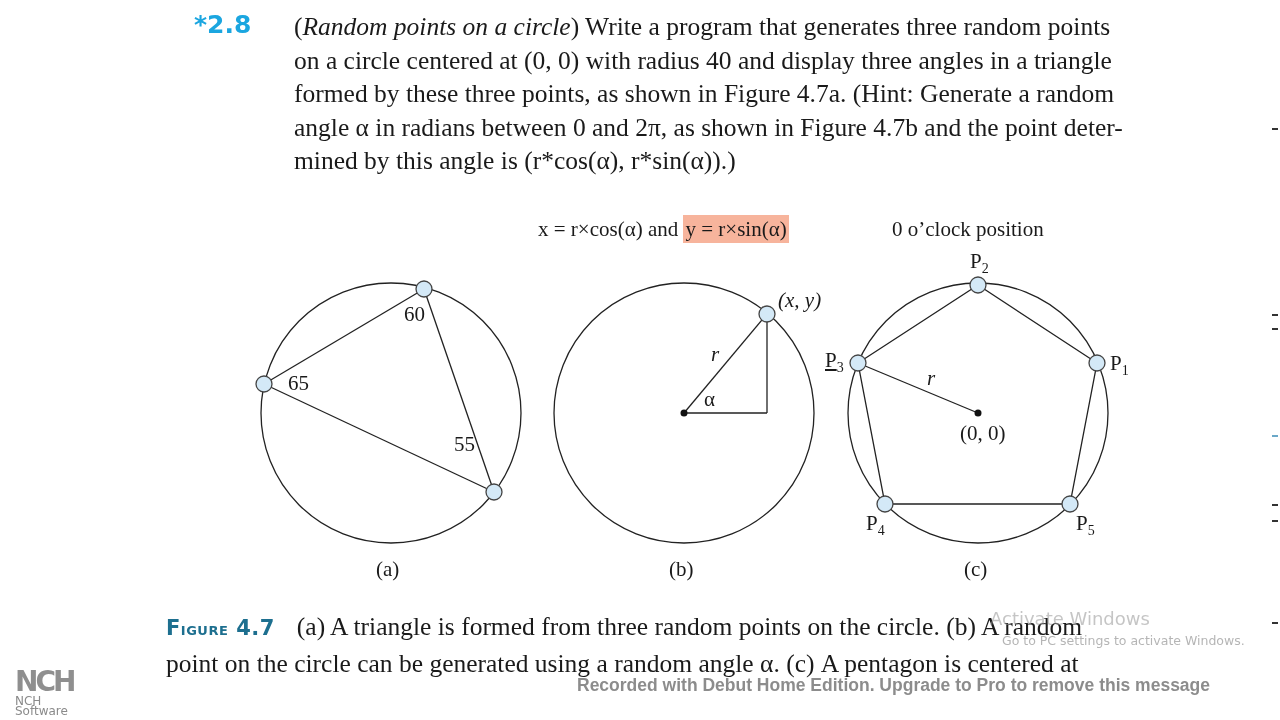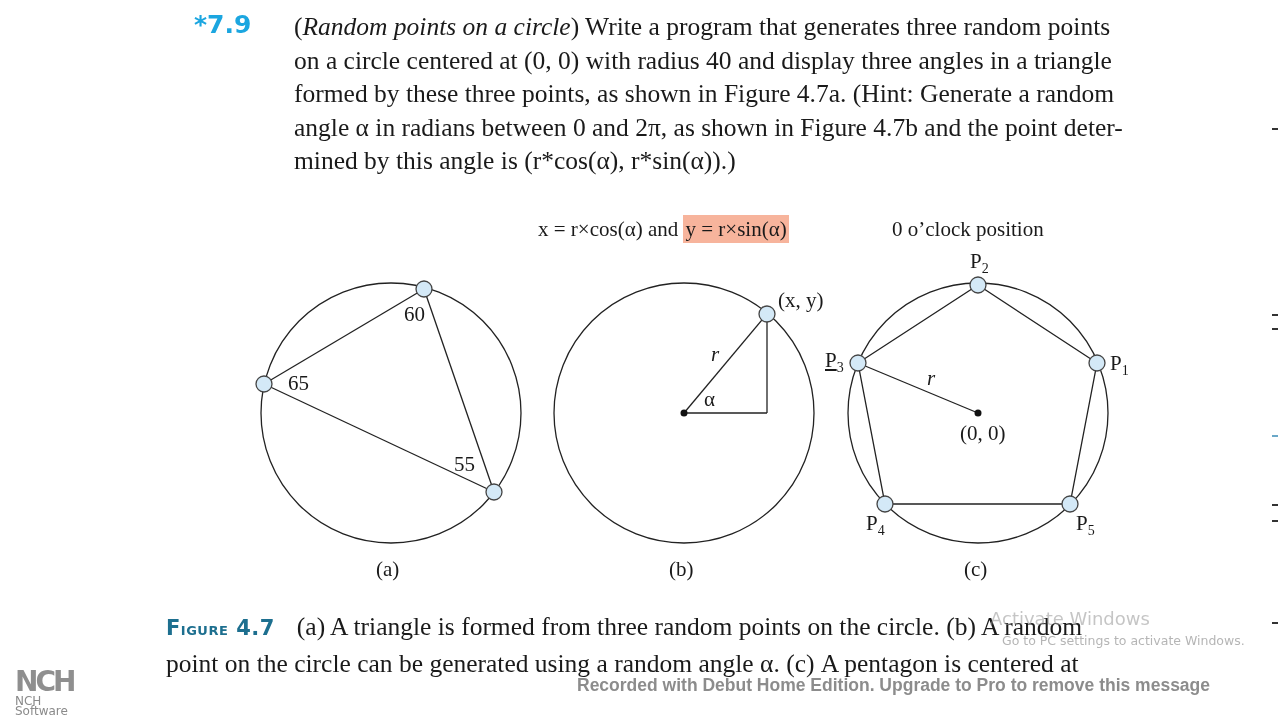--- a/index.html
+++ b/index.html
@@ -56,21 +56,21 @@
     color: #8a8a8a; font-family: "DejaVu Sans", "Liberation Sans", sans-serif;
   }
   .nch-logo .mark { font-weight: bold; font-size: 28px; letter-spacing: -3px; line-height: 28px; color:#8f8f8f; }
   .nch-logo .sub { font-size: 12px; line-height: 10px; }
   .edge-marks { position: absolute; left: 1272px; top: 120px; width: 8px; height: 520px; }
   .edge-marks span { position: absolute; left: 0; width: 6px; height: 2px; background: #333; }
 </style>
 </head>
 <body>
 
-<div class="ex-num">*7.9</div>
+<div class="ex-num">*2.8</div>
 
 <div class="ex-body">
   <span class="line"><span>(</span><i>Random points on a circle</i><span>) Write a program that generates three random points</span></span>
   <span class="line">on a circle centered at (0, 0) with radius 40 and display three angles in a triangle</span>
   <span class="line">formed by these three points, as shown in Figure 4.7a. (Hint: Generate a random</span>
   <span class="line">angle α in radians between 0 and 2π, as shown in Figure 4.7b and the point deter-</span>
   <span class="line">mined by this angle is (r*cos(α), r*sin(α)).)</span>
 </div>
 
 <div class="figure">
@@ -106,24 +106,24 @@
       <circle cx="885" cy="504" r="8" fill="#d4e9f7" stroke="#444"></circle>
       <circle cx="1070" cy="504" r="8" fill="#d4e9f7" stroke="#444"></circle>
     </g>
   </svg>
 
   <div class="fig-text" style="left:538px; top:217px;"><span>x = r×cos(α) and </span><span class="hl">y = r×sin(α)</span></div>
   <div class="fig-text" style="left:892px; top:217px;">0 o’clock position</div>
 
   <div class="fig-text" style="left:404px; top:302px;">60</div>
   <div class="fig-text" style="left:288px; top:371px;">65</div>
-  <div class="fig-text" style="left:454px; top:452px;">55</div>
+  <div class="fig-text" style="left:454px; top:432px;">55</div>
   <div class="fig-text" style="left:376px; top:557px;">(a)</div>
 
-  <div class="fig-text" style="left:778px; top:288px; ">(x, y)</div>
+  <div class="fig-text" style="left:778px; top:288px; font-style:italic;">(x, y)</div>
   <div class="fig-text" style="left:711px; top:342px; font-style:italic;">r</div>
   <div class="fig-text" style="left:704px; top:387px;">α</div>
   <div class="fig-text" style="left:669px; top:557px;">(b)</div>
 
   <div class="fig-text" style="left:970px; top:249px;">P<sub style="font-size:14px">2</sub></div>
   <div class="fig-text" style="left:1110px; top:351px;">P<sub style="font-size:14px">1</sub></div>
   <div class="fig-text" style="left:825px; top:348px;text-decoration:underline;">P<sub style="font-size:14px">3</sub></div>
   <div class="fig-text" style="left:866px; top:511px;">P<sub style="font-size:14px">4</sub></div>
   <div class="fig-text" style="left:1076px; top:511px;">P<sub style="font-size:14px">5</sub></div>
   <div class="fig-text" style="left:927px; top:366px; font-style:italic;">r</div>

